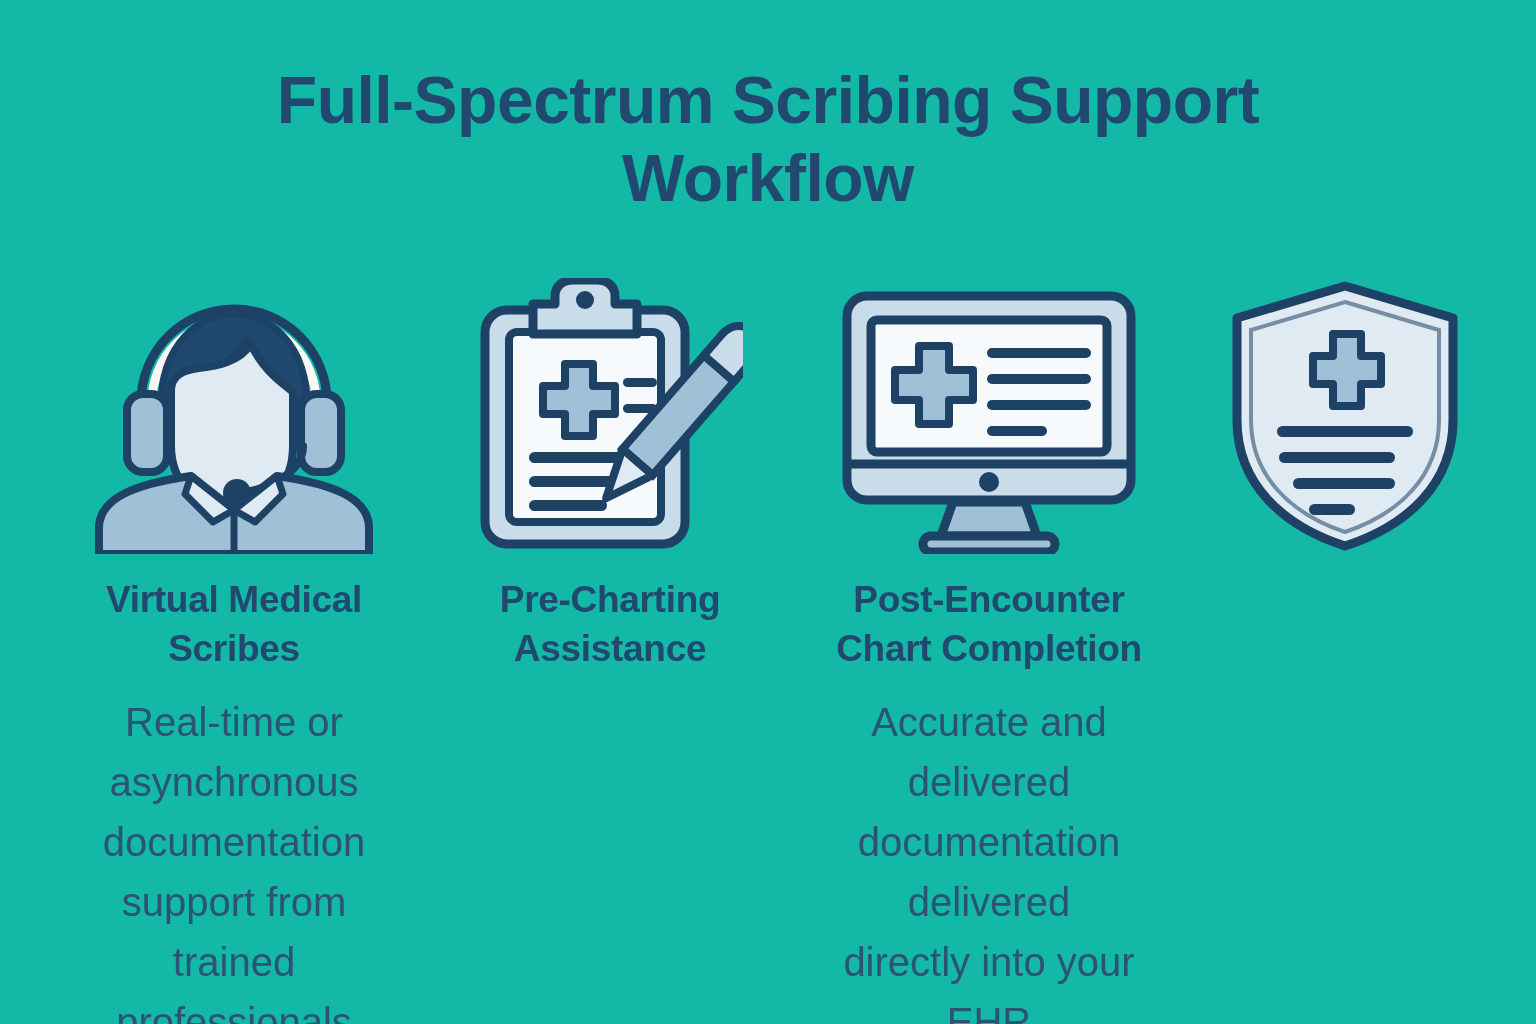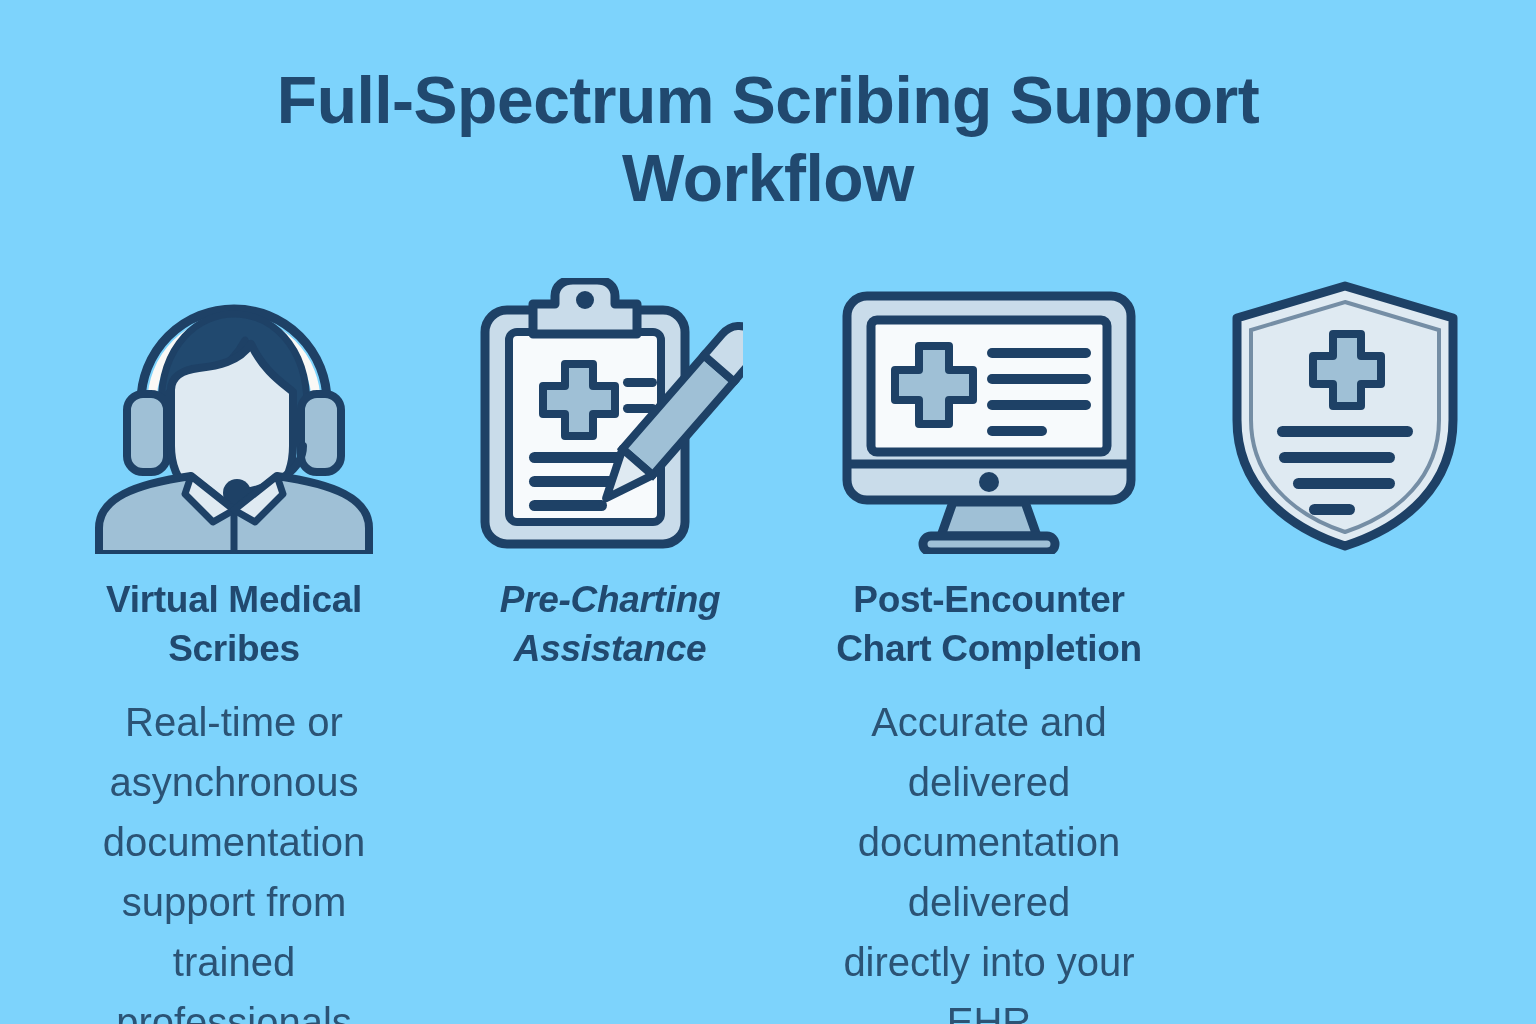--- a/index.html
+++ b/index.html
@@ -10,21 +10,21 @@
     width: 1536px;
     height: 1024px;
     background: #faf9f6;
     font-family: "Liberation Sans", sans-serif;
     overflow: hidden;
   }
   .poster {
     position: relative;
     width: 1536px;
     height: 1024px;
-    background: #7dd3fc;
+    background: #14b8a6;
     box-sizing: border-box;
   }
   .title {
     position: absolute;
     top: 62px;
     left: 0;
     width: 1536px;
     text-align: center;
     font-size: 66px;
     font-weight: bold;
@@ -73,21 +73,21 @@
     font-size: 40px;
     line-height: 1.5;
     color: #2b5375;
     padding: 0 8px;
   }
   
   .col-0 .col-body { width: 330px; }
   .col-1 .col-body { width: 300px; }
   .col-2 .col-body { width: 300px; }
   .col-3 .col-body { width: 340px; }
-  .col-1 .col-heading { width: 300px; font-style: italic; }
+  .col-1 .col-heading { width: 300px; }
   .col-0 .col-heading { width: 340px; }
   .col-2 .col-heading { width: 360px; }
   .col-3 .col-heading { width: 240px; }
 </style>
 </head>
 <body>
 
 <div class="poster">
 
   <div class="title">Full-Spectrum Scribing Support Workflow</div>

